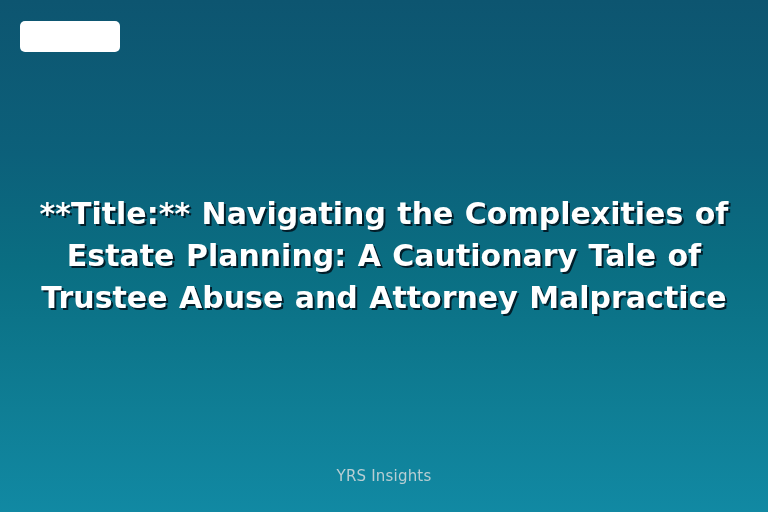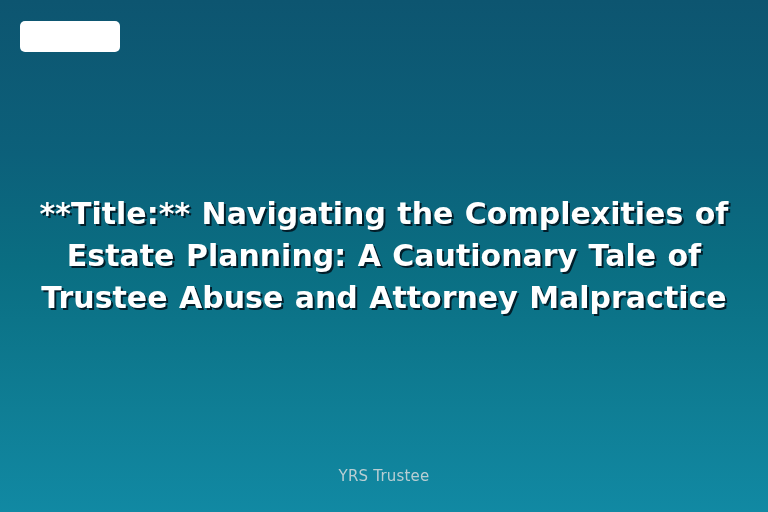--- a/index.html
+++ b/index.html
@@ -86,16 +86,16 @@
 
 <div id="slide">
 
   <div id="logo-placeholder"></div>
 
   <div id="title-block">
     <h1 id="slide-title">**Title:** Navigating the Complexities of Estate Planning: A Cautionary Tale of Trustee Abuse and Attorney Malpractice</h1>
   </div>
 
   <div id="footer">
-    <span id="footer-text">YRS Trustee</span>
+    <span id="footer-text">YRS Insights</span>
   </div>
 
 </div>
 
 </body></html>

